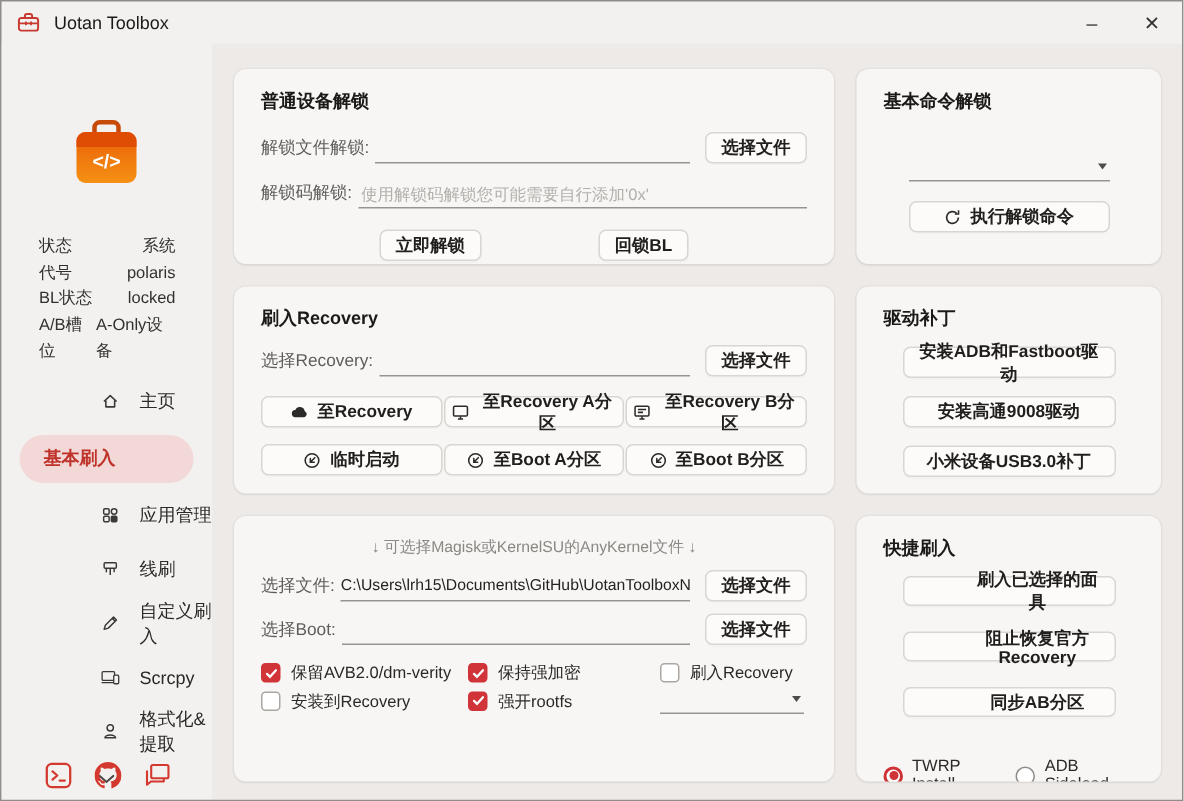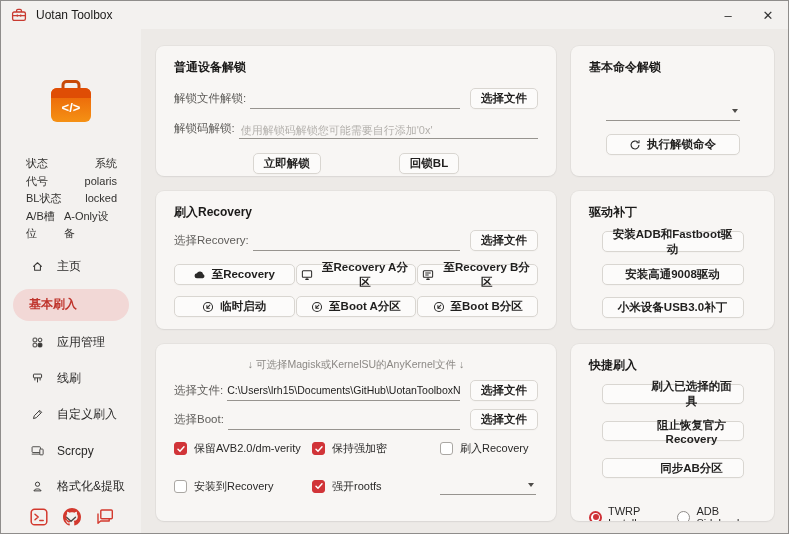--- a/index.html
+++ b/index.html
@@ -20,21 +20,21 @@
   .body{display:flex;height:506px;}
   .sidebar{width:140px;position:relative;flex:none;background:#f3f1ef;}
   .main{flex:1;background:#edeae7;padding:17px 14px 14px 15px;display:grid;
     grid-template-columns:400px 1fr;grid-template-rows:130px 138px 1fr;gap:15px;}
   
   .logo-wrap{display:flex;justify-content:center;margin-top:50px;}
   .status{margin:26px 24px 0 25px;font-size:11px;color:#32312f;}
   .status-row{display:flex;justify-content:space-between;line-height:17.5px;}
   .nav{margin-top:10px;}
   .nav-item{height:28px;display:flex;align-items:center;gap:13px;padding-left:30px;
-    font-size:12px;color:#2a2928;margin-bottom:8px;cursor:default;}
+    font-size:12px;color:#2a2928;margin-bottom:8px;cursor:default;margin-left:36px;}
   .nav-item .nicon{width:13px;height:13px;display:flex;flex:none;}
   .nav-item.active{background:#f2d8d6;margin-left:12px;margin-right:12px;border-radius:16px;
     padding-left:16px;height:32px;color:#bf332b;font-weight:bold;}
   .chevron-wrap{display:flex;justify-content:center;margin-top:4px;}
   .sidebar-footer{position:absolute;bottom:9px;left:29px;display:flex;gap:15px;align-items:center;}
   .sidebar-footer .ficon{width:18px;height:18px;display:flex;cursor:default;}
   
   .card{background:#f8f6f4;border-radius:8px;padding:13px 18px;
     box-shadow:0 0 0 1px rgba(0,0,0,.03),0 1px 2px rgba(0,0,0,.05);overflow:hidden;}
   .card-title{font-size:12px;font-weight:bold;color:#1b1a19;}
@@ -63,21 +63,21 @@
   
   .rec-grid{display:grid;grid-template-columns:repeat(3,1fr);gap:11px 1px;margin-top:13px;}
   .rec-grid .btn{padding:0 4px;}
   
   .vstack{display:flex;flex-direction:column;align-items:center;margin-top:10px;}
   .vstack .btn{width:142px;margin-bottom:12px;}
   .vstack.wide-gap .btn{margin-bottom:17px;height:20px;padding-left:48px;}
   
   .hint{text-align:center;font-size:10.5px;color:#8b8884;margin-top:1px;}
   .pb-row{display:flex;align-items:flex-end;margin-top:8px;font-size:11.5px;}
-  .cb-grid{display:grid;grid-template-columns:138px 128px 1fr;row-gap:21px;margin-top:11px;}
+  .cb-grid{display:grid;grid-template-columns:138px 128px 1fr;row-gap:2px;margin-top:11px;}
   .cb{display:flex;align-items:center;gap:7px;font-size:11px;color:#2a2928;cursor:default;}
   .cb-box{width:13px;height:13px;border:1px solid #aaa7a3;border-radius:3px;background:#fff;
     display:flex;align-items:center;justify-content:center;flex:none;}
   .cb-box svg{display:none;}
   .cb-box.checked{background:#d13438;border-color:#d13438;}
   .cb-box.checked svg{display:block;}
   .mini-select{border-bottom:1px solid #97948f;height:16px;position:relative;width:96px;
     align-self:end;margin-top:2px;}
   .mini-select .caret{top:4px;}
   

